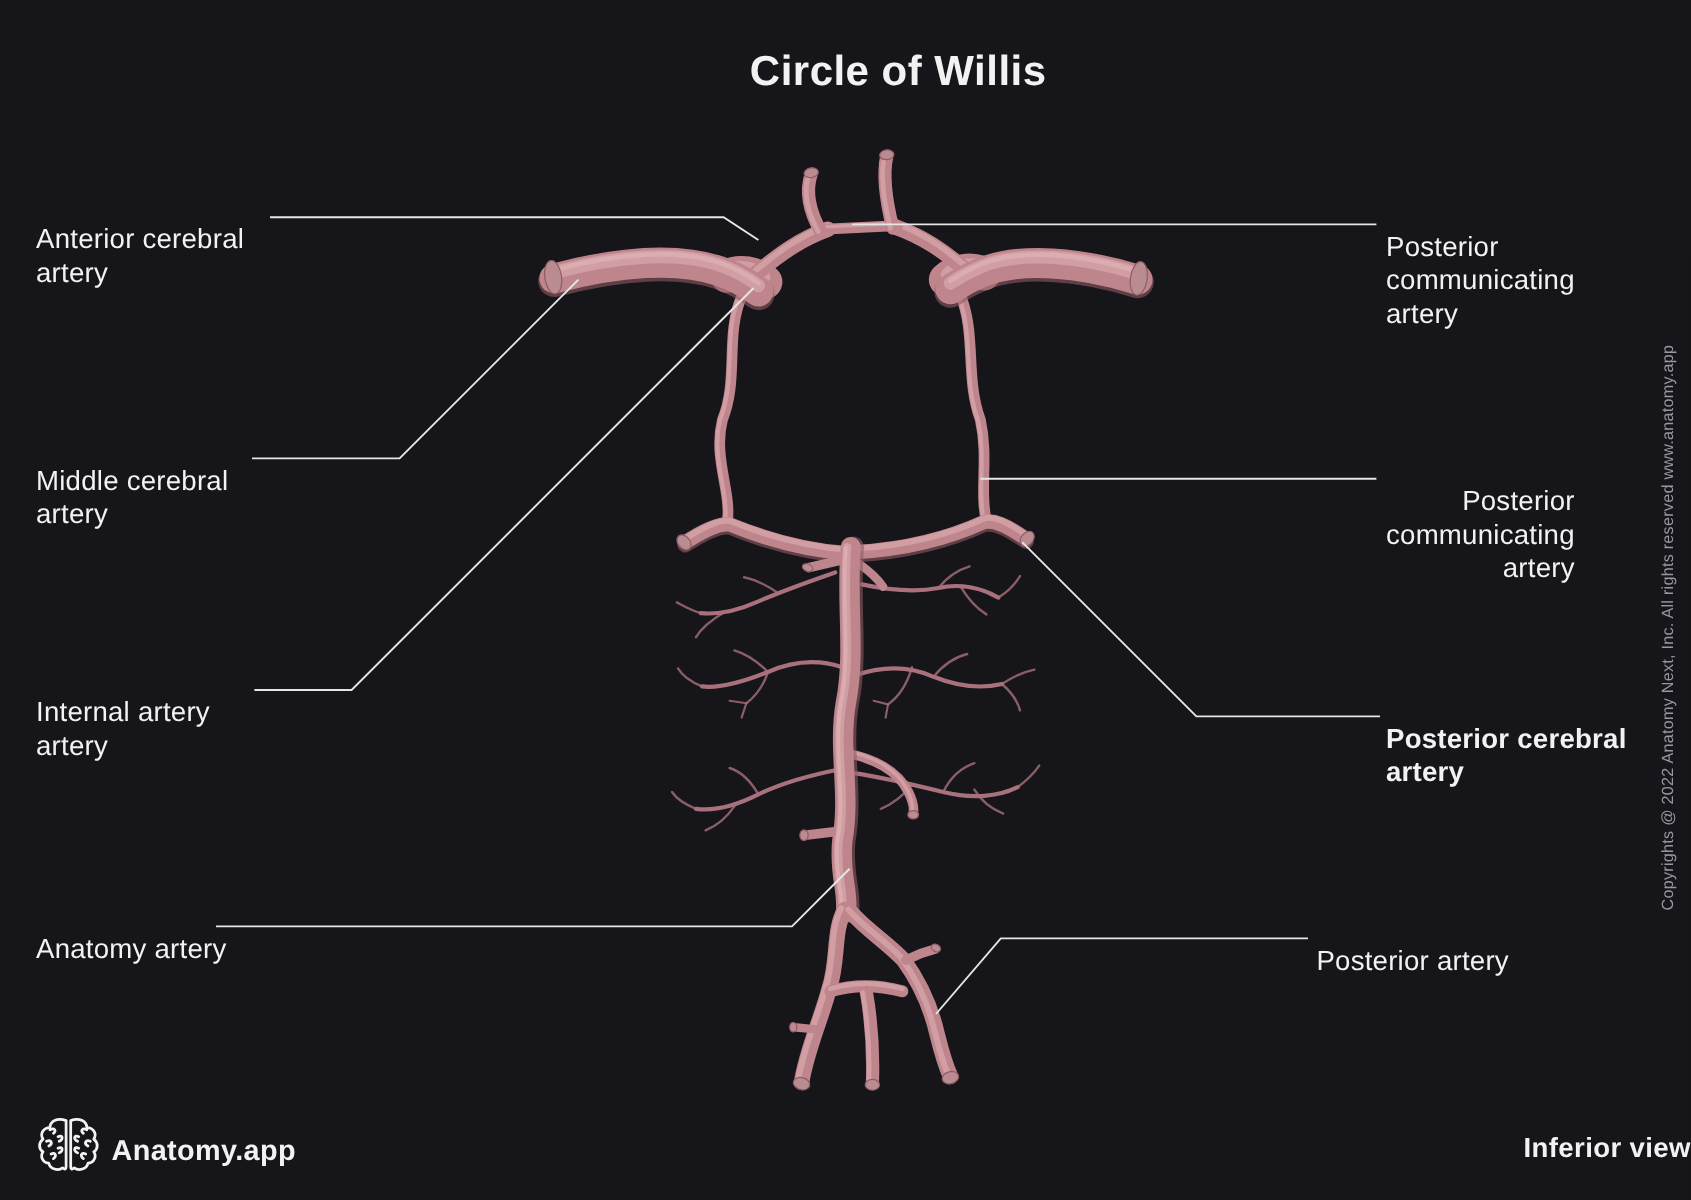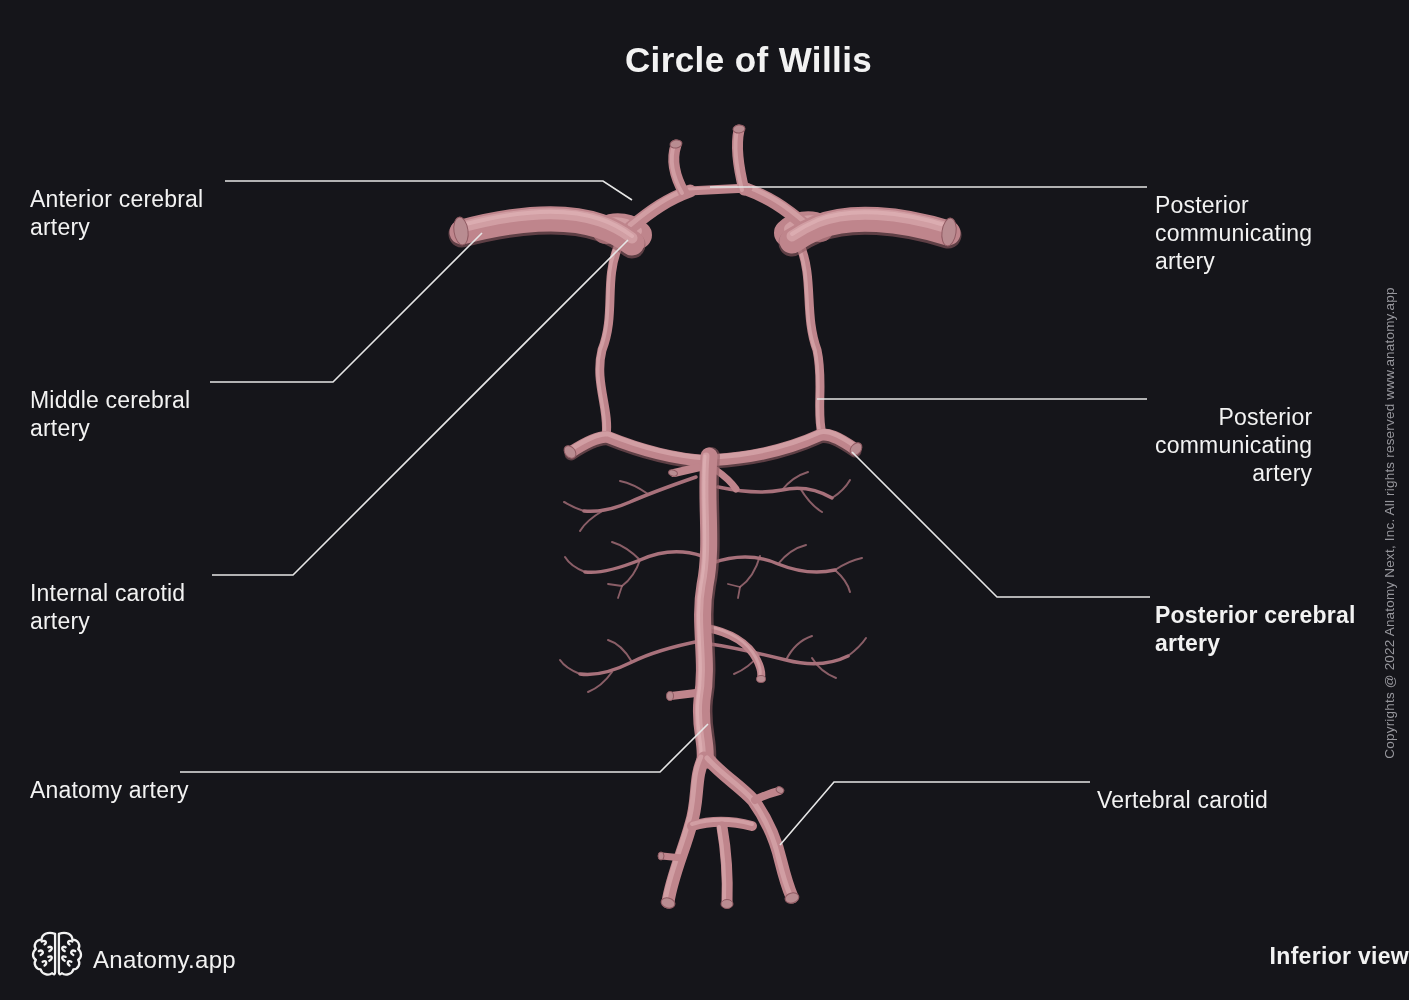--- a/index.html
+++ b/index.html
@@ -29,21 +29,21 @@
   .lab-bas{left:30px;top:758px;}
   .lab-acom{left:1155px;top:173px;}
   .lab-pcom{left:1155px;top:385px;text-align:right;}
   .lab-pca{left:1155px;top:583px;font-weight:bold;}
   .lab-vert{left:1097px;top:768px;}
   .caption{
     position:absolute;top:943px;left:0;width:100%;text-align:right;
     font-size:23px;font-weight:600;letter-spacing:.3px;
   }
   .brand{
-    position:absolute;left:93px;top:946px;font-size:24px;font-weight:400;
+    position:absolute;left:93px;top:946px;font-size:24px;font-weight:700;
     letter-spacing:.3px;
   }
   .logo{position:absolute;left:28px;top:930px;}
   .copyright{
     position:absolute;left:1113px;top:512px;width:560px;height:22px;
     transform:rotate(-90deg);transform-origin:center;text-align:center;
     font-size:13.5px;color:var(--text-muted);letter-spacing:.2px;white-space:nowrap;
   }
   svg.scene{position:absolute;left:0;top:0;}
   .tube-base{fill:none;stroke:var(--artery-base);stroke-linecap:round;stroke-linejoin:round;}
@@ -228,42 +228,42 @@
 
 <div class="label lab-aca">
   <div>Anterior cerebral</div>
   <div>artery</div>
 </div>
 <div class="label lab-mca">
   <div>Middle cerebral</div>
   <div>artery</div>
 </div>
 <div class="label lab-ica">
-  <div>Internal carotid</div>
+  <div>Internal artery</div>
   <div>artery</div>
 </div>
 <div class="label lab-bas">
   <div>Anatomy artery</div>
 </div>
 <div class="label lab-acom">
   <div>Posterior</div>
   <div>communicating</div>
   <div>artery</div>
 </div>
 <div class="label lab-pcom">
   <div>Posterior</div>
   <div>communicating</div>
   <div>artery</div>
 </div>
 <div class="label lab-pca">
   <div>Posterior cerebral</div>
   <div>artery</div>
 </div>
 <div class="label lab-vert">
-  <div>Vertebral carotid</div>
+  <div>Posterior artery</div>
 </div>
 
 <div class="caption">Inferior view</div>
 
 <svg class="logo" width="58" height="48" viewBox="0 0 56 50">
   <g class="logo-stroke">
     <path d="M26 4 C18 1 12 5 12 10 C6 10 3 16 6 20 C2 23 2 29 6 31 C3 35 6 41 11 41 C12 46 19 48 23 45 C25 47 26 46 26 44 L26 4 Z"></path>
     <path d="M12 12 C16 10 18 13 15 15"></path>
     <path d="M9 22 C13 20 15 24 11 26"></path>
     <path d="M13 33 C17 31 18 35 15 37"></path>

